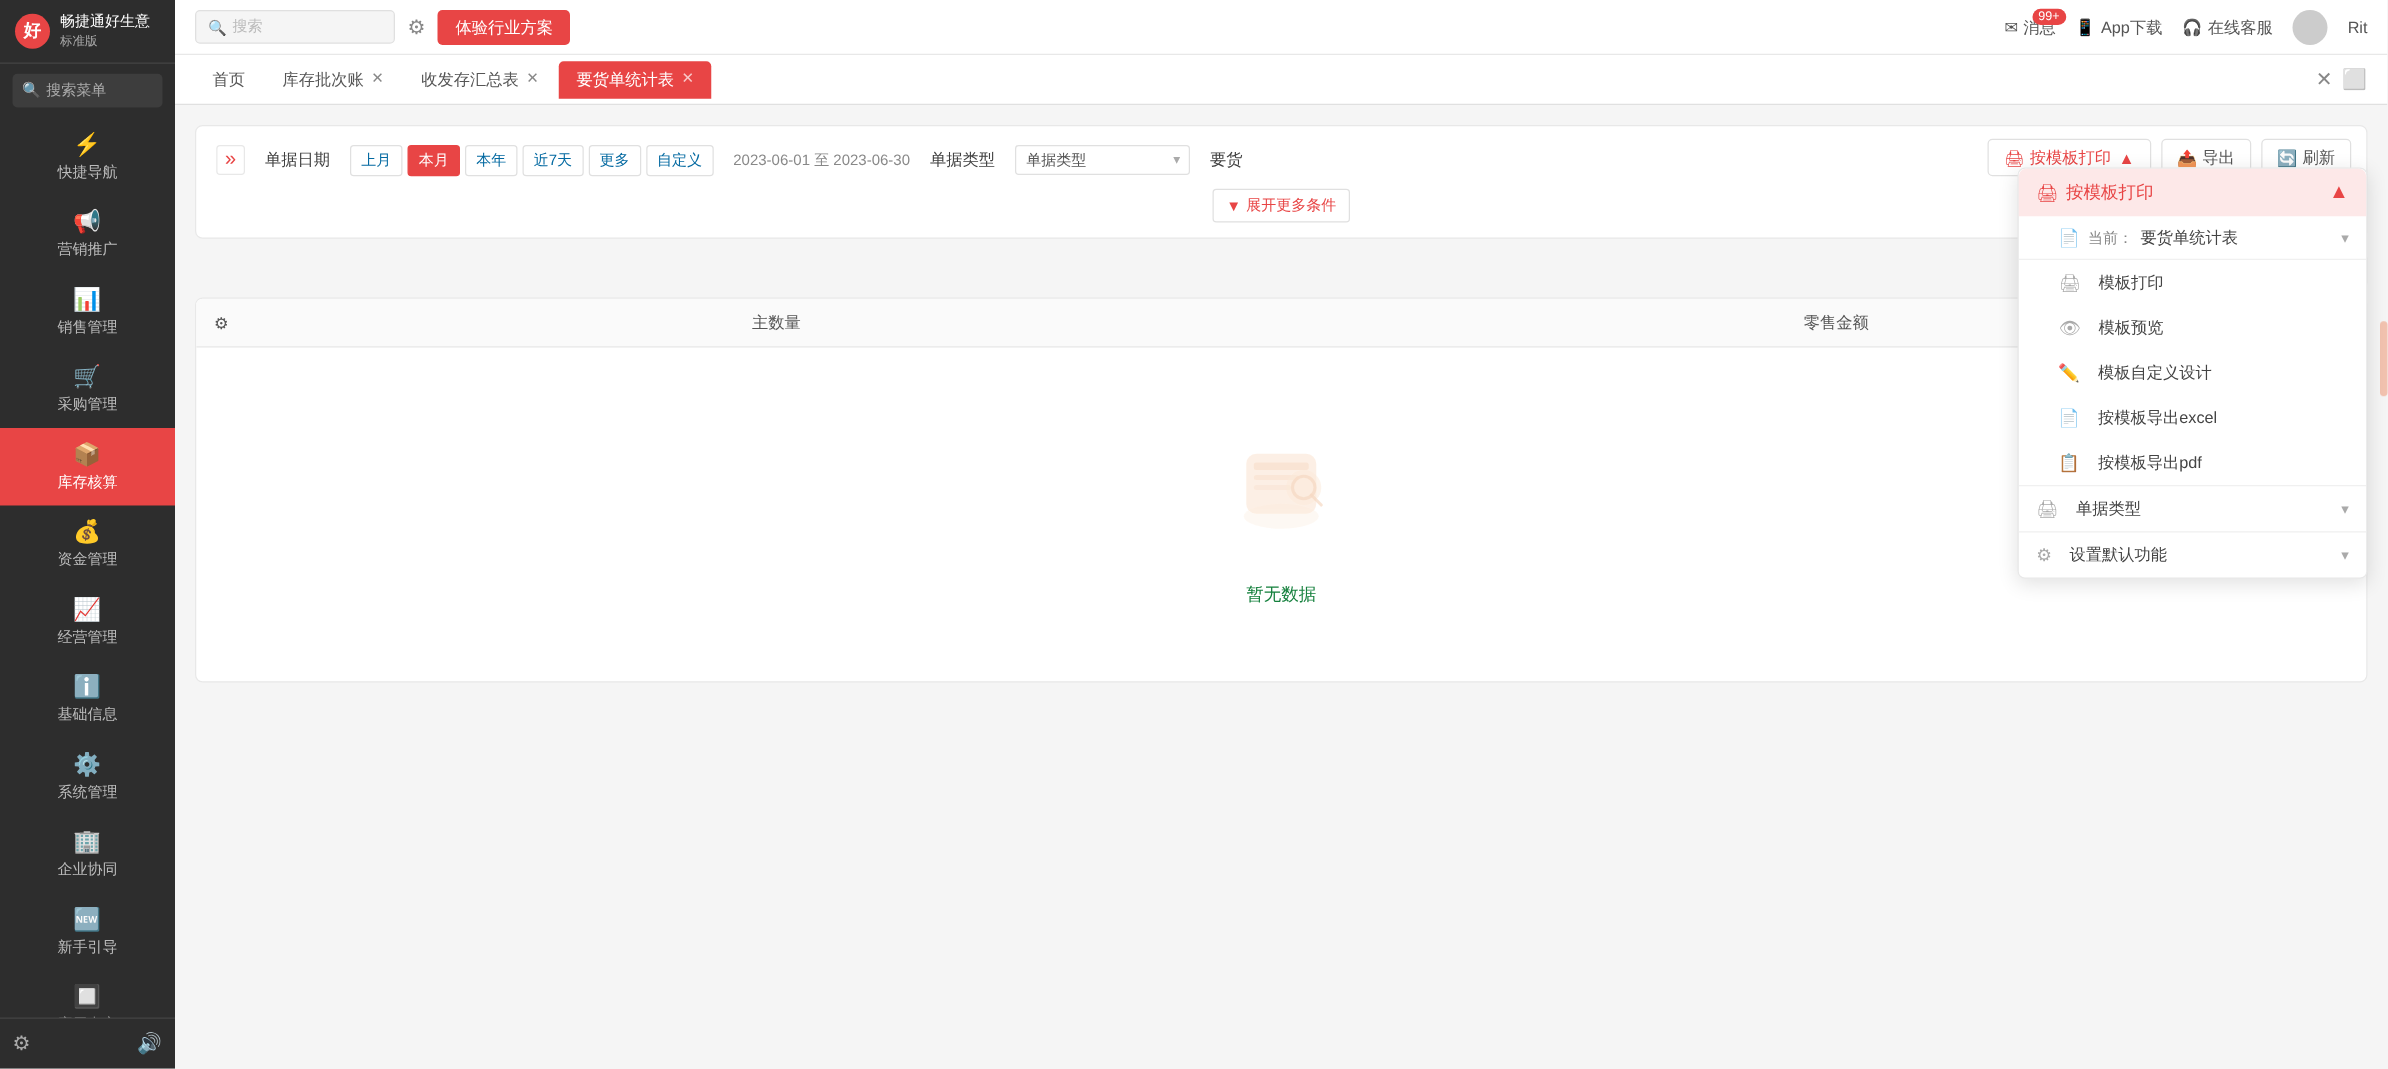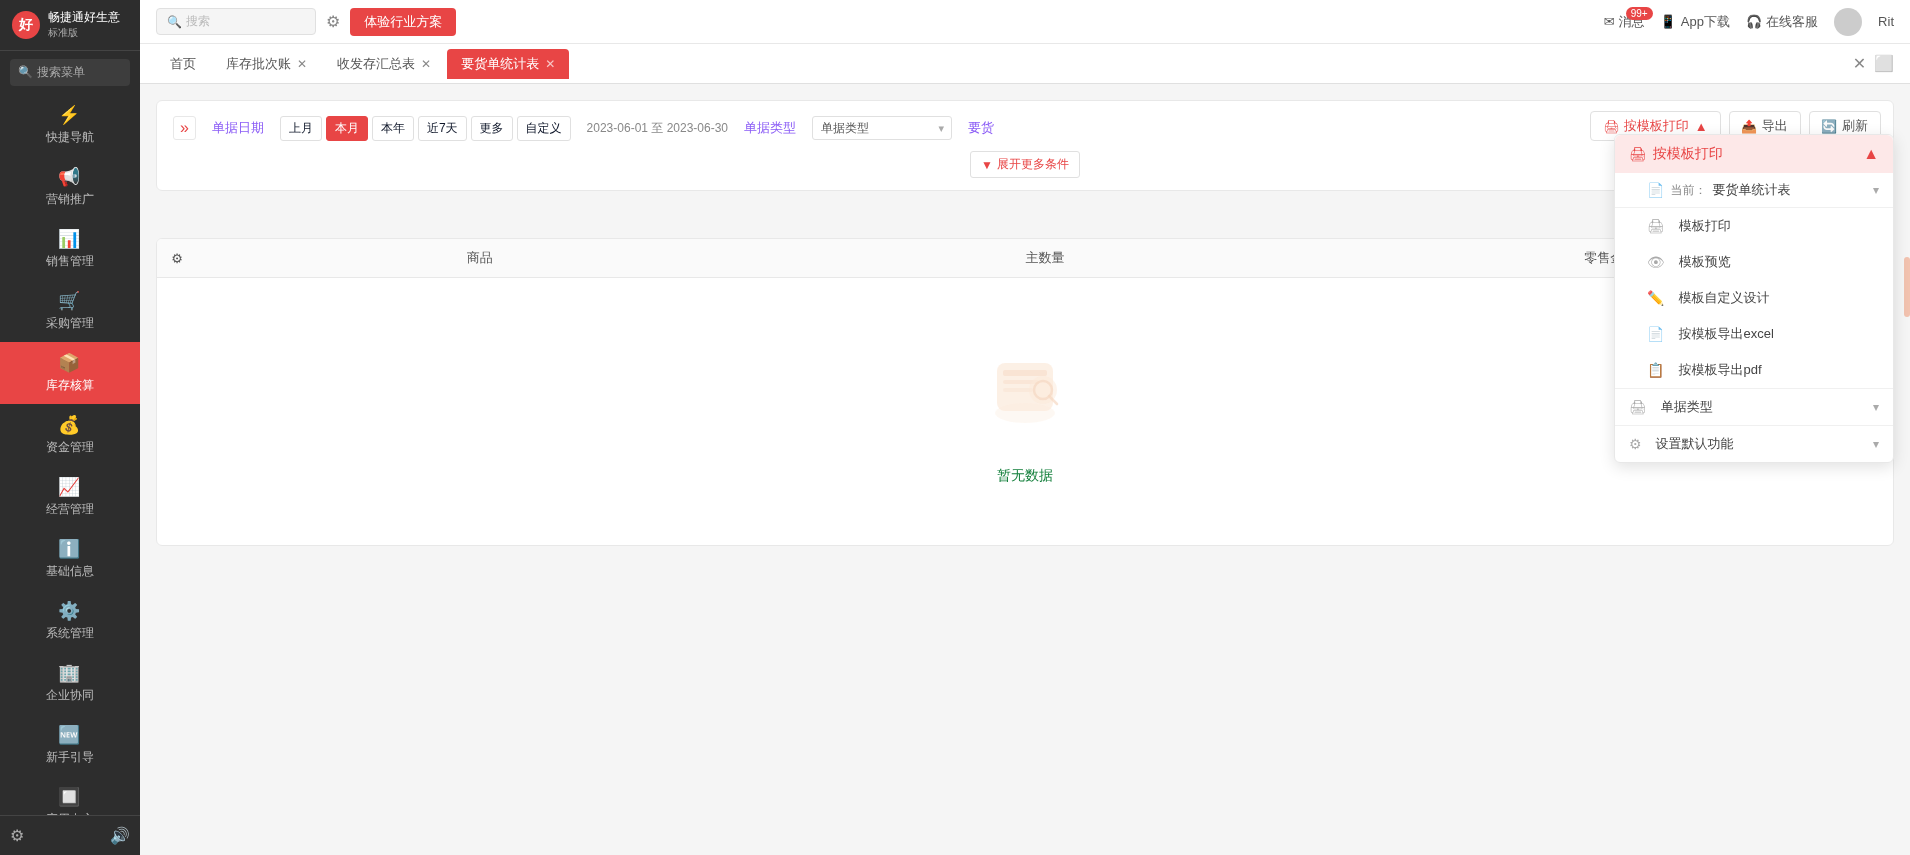--- a/index.html
+++ b/index.html
@@ -31,37 +31,37 @@
     .topbar-gear { color: #888; font-size: 16px; cursor: pointer; }
     .topbar-btn-trial { background: #e84545; color: white; border: none; border-radius: 4px; padding: 5px 14px; font-size: 13px; cursor: pointer; }
     .topbar-right { margin-left: auto; display: flex; align-items: center; gap: 16px; color: #555; font-size: 13px; }
     .topbar-right-item { display: flex; align-items: center; gap: 4px; cursor: pointer; position: relative; }
     .badge { background: #e84545; color: white; border-radius: 10px; font-size: 10px; padding: 1px 5px; position: absolute; top: -6px; right: -8px; }
     .avatar { width: 28px; height: 28px; background: #ccc; border-radius: 50%; }
     .username { color: #555; font-size: 13px; }
 
     
     .tabs { background: #fff; border-bottom: 1px solid #e0e0e0; display: flex; align-items: center; padding: 0 16px; height: 40px; flex-shrink: 0; gap: 2px; }
-    .tab { padding: 6px 14px; font-size: 13px; color: #555; cursor: pointer; border-radius: 4px 4px 0 0; display: flex; align-items: center; gap: 6px; white-space: nowrap; }
+    .tab { padding: 6px 14px; font-size: 13px; color: #555; cursor: pointer; border-radius: 4px 4px 0 0; display: flex; align-items: flex-start; gap: 6px; white-space: nowrap; }
     .tab.active { background: #e84545; color: #fff; }
     .tab .tab-close { font-size: 12px; opacity: 0.7; cursor: pointer; }
     .tabs-window-controls { margin-left: auto; display: flex; gap: 8px; font-size: 16px; color: #888; }
 
     
     .page { flex: 1; overflow: auto; padding: 16px; position: relative; }
 
     
     .page-title { font-size: 18px; font-weight: bold; color: #333; margin-bottom: 16px; }
 
     
     .filter-bar { background: #fff; border-radius: 6px; padding: 12px 16px; margin-bottom: 12px; border: 1px solid #e8e8e8; position: relative; }
     .filter-row { display: flex; align-items: center; gap: 16px; flex-wrap: wrap; }
-    .filter-label { color: #8b5cf6; font-size: 13px; white-space: nowrap; }
+    .filter-label { color: #404040; font-size: 13px; white-space: nowrap; }
     .date-btns { display: flex; gap: 4px; align-items: center; }
-    .date-btn { padding: 3px 8px; border: 1px solid #e0e0e0; border-radius: 3px; font-size: 12px; cursor: pointer; background: #fff; color: #0f172a; }
+    .date-btn { padding: 3px 8px; border: 1px solid #e0e0e0; border-radius: 3px; font-size: 12px; cursor: pointer; background: #fff; color: #0369a1; }
     .date-btn.active { background: #e84545; color: #fff; border-color: #e84545; }
     .date-range { font-size: 12px; color: #888; }
     .filter-select { border: 1px solid #e0e0e0; border-radius: 3px; padding: 4px 28px 4px 8px; font-size: 12px; color: #555; background: #fff; appearance: none; cursor: pointer; min-width: 140px; }
     .filter-select-wrap { position: relative; display: inline-block; }
     .filter-select-wrap::after { content: "▾"; position: absolute; right: 8px; top: 50%; transform: translateY(-50%); color: #aaa; pointer-events: none; font-size: 11px; }
     .filter-expand { color: #e84545; font-size: 12px; cursor: pointer; display: flex; align-items: center; gap: 4px; border: 1px solid #e0e0e0; border-radius: 3px; padding: 4px 10px; background: #fff; }
     .filter-expand-row { margin-top: 8px; display: flex; justify-content: center; }
     .action-btn { display: flex; align-items: center; gap: 4px; padding: 5px 12px; border: 1px solid #e0e0e0; border-radius: 4px; background: #fff; font-size: 13px; color: #555; cursor: pointer; }
     .action-btn.primary { background: #e84545; color: white; border-color: #e84545; }
     .action-btn-print { color: #e84545; border-color: #e84545; }
@@ -281,21 +281,20 @@
 
     <div style="display:flex;align-items:center;justify-content:flex-end;gap:8px;margin-bottom:8px;">
       <button class="action-btn">
         <span>···</span>
       </button>
     </div>
 
     <div class="table-wrap">
       <div class="table-header">
         <div class="th" style="width:40px;flex:none;">⚙</div>
-        <div class="th">商品</div>
         <div class="th">主数量</div>
         <div class="th">零售金额</div>
       </div>
       <div class="table-empty">
         <div class="empty-img">
           
           <svg width="100" height="100" viewBox="0 0 100 100" fill="none" xmlns="http://www.w3.org/2000/svg">
             <ellipse cx="50" cy="75" rx="30" ry="10" fill="#f5c9a0" opacity="0.3"></ellipse>
             <rect x="22" y="25" width="56" height="48" rx="8" fill="#f7c9a4" opacity="0.7"></rect>
             <rect x="28" y="32" width="44" height="6" rx="2" fill="#e8a06a" opacity="0.5"></rect>

